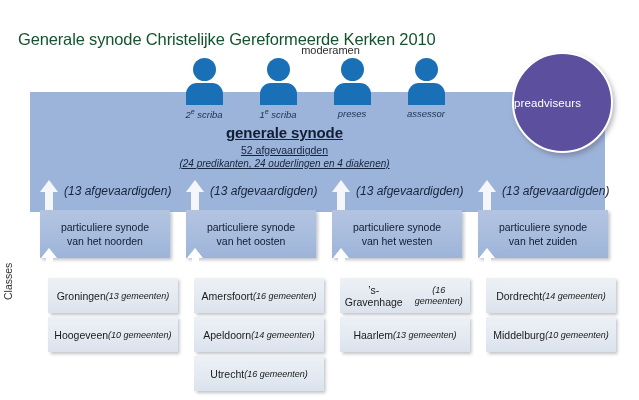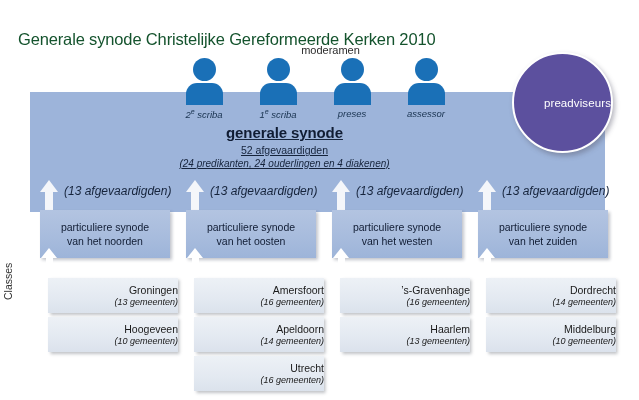--- a/index.html
+++ b/index.html
@@ -45,21 +45,21 @@
     font-size:9.5px;font-style:italic;color:#18324f;
     margin-top:3px;white-space:nowrap;
   }
   .person .role sup{font-size:7px;vertical-align:super;}
 
   
   #preadviseurs{
     position:absolute;left:512px;top:52px;width:101px;height:101px;
     border-radius:50%;background:#5c509e;border:2px solid #ffffff;
     box-shadow:2px 3px 5px rgba(90,90,110,.45);
-    display:flex;align-items:center;justify-content:flex-end;
+    display:flex;align-items:center;justify-content:flex-start;
     box-sizing:border-box;
   }
   #preadviseurs .lbl{
     color:#ffffff;font-size:11.5px;text-align:center;letter-spacing:.1px;
   }
 
   
   #gs-block{
     position:absolute;left:30px;top:124px;width:575px;text-align:center;
     color:#16243c;
@@ -112,21 +112,21 @@
     transform:rotate(-90deg);transform-origin:left top;
     white-space:nowrap;
   }
 
   
   .class-col{position:absolute;width:130px;}
   .class-box{
     height:35px;width:130px;margin-bottom:4px;
     background:linear-gradient(180deg,#edf1f6 0%,#e3e9f1 60%,#dbe2ec 100%);
     box-shadow:1.5px 2px 3px rgba(90,95,105,.38);
-    display:flex;flex-direction:column;align-items:flex-end;justify-content:center;
+    display:flex;flex-direction:row;align-items:center;justify-content:center;
     text-align:center;
   }
   .class-box .cname{font-size:10.5px;color:#1a1a1a;line-height:12px;}
   .class-box .ccount{font-size:9px;font-style:italic;color:#1a1a1a;line-height:11px;margin-top:1px;}
 </style>
 </head>
 <body>
 
 <div id="page-title">Generale synode Christelijke Gereformeerde Kerken 2010</div>
 

